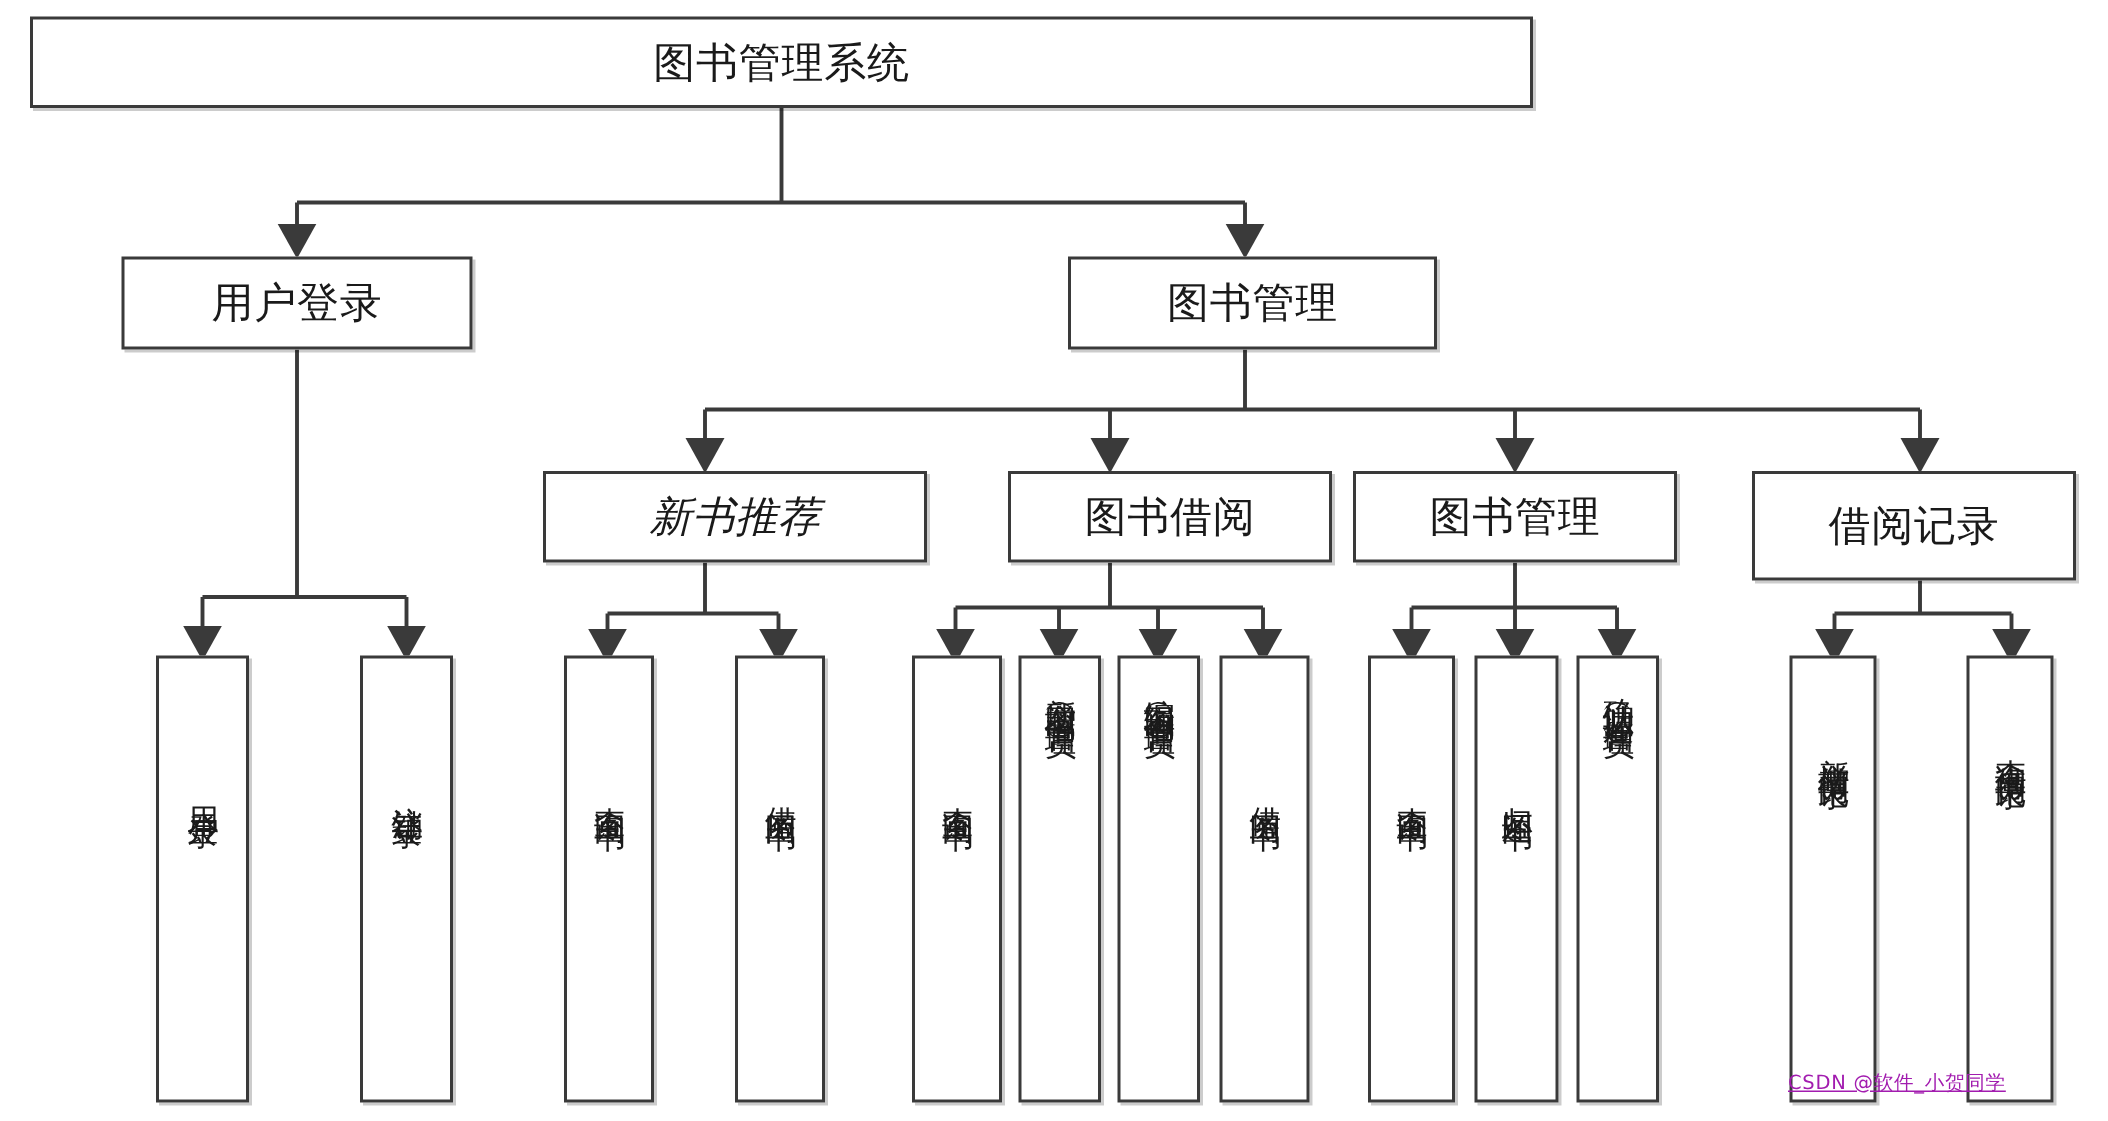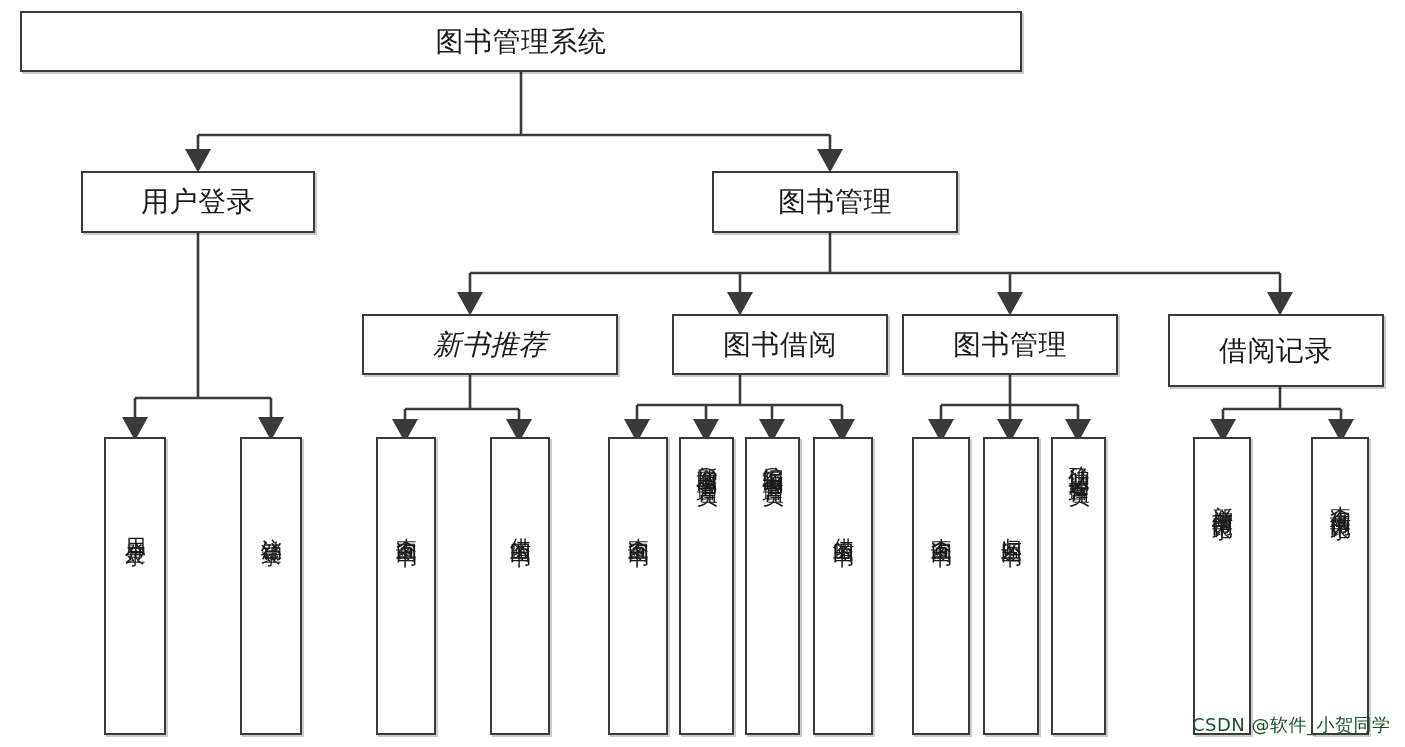--- a/index.html
+++ b/index.html
@@ -58,24 +58,25 @@
     line-height: 1;
   }
   .node.vertical.mid .node-label {
     margin-top: 72px;
   }
   .node.vertical.mid2 .node-label {
     margin-top: 40px;
   }
   .watermark {
     position: absolute;
-    color: #14532d;
-    font-size: 18px;
+    color: #a21caf;
+    font-size: 13px;
     white-space: nowrap;
     letter-spacing: 0.5px;
+    text-decoration: underline;
   }
 </style>
 </head>
 <body>
 
 <div id="diagram-root">
 
   <svg id="edge-layer" viewBox="0 0 1405 747">
     <defs>
       <marker id="arrow" markerWidth="11" markerHeight="11" refX="4.2" refY="5" orient="auto" markerUnits="strokeWidth">

